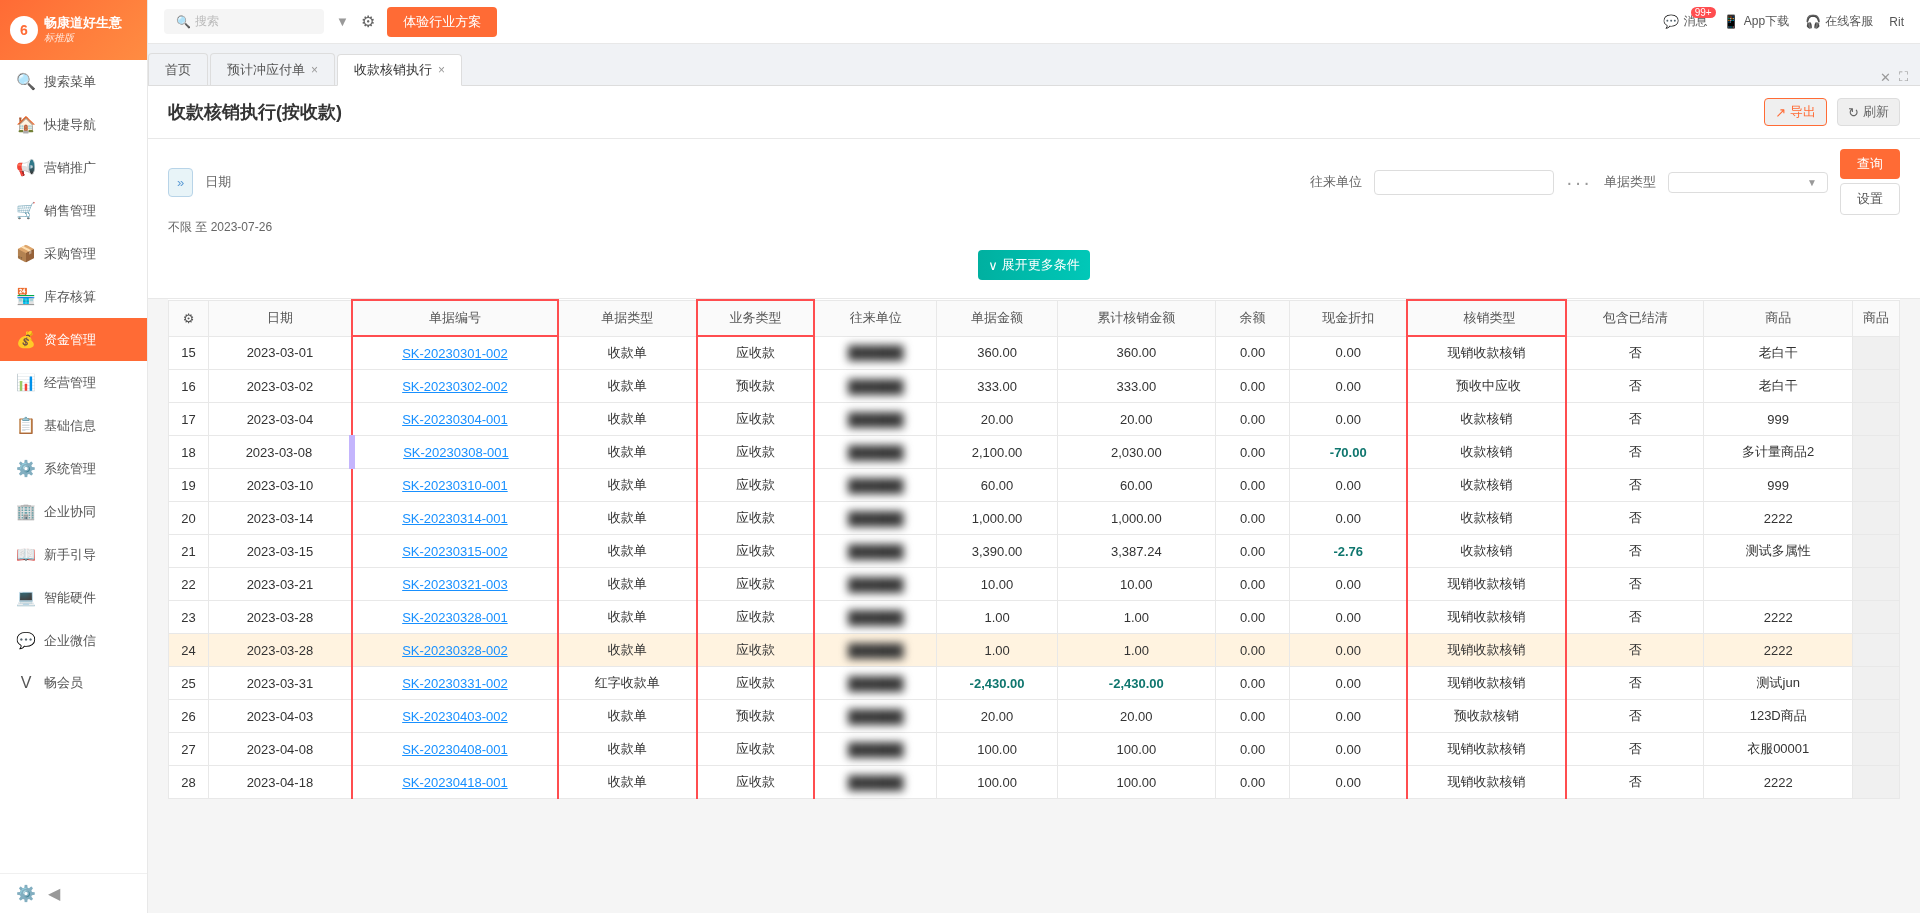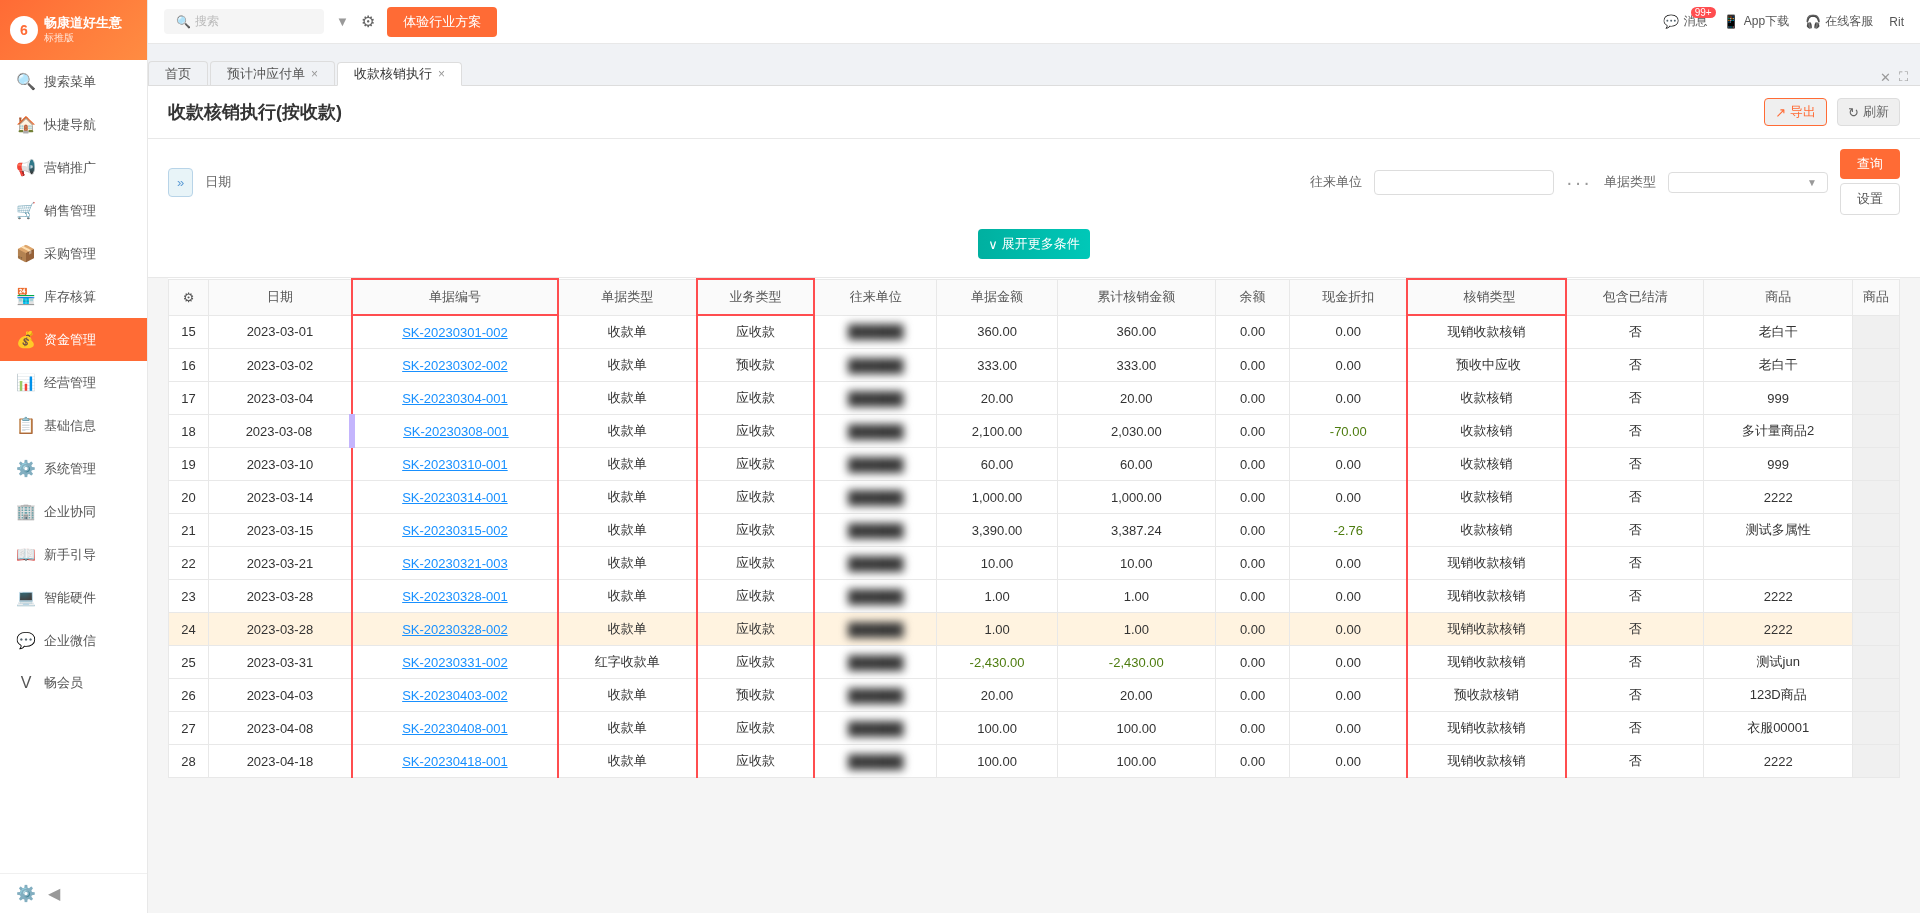--- a/index.html
+++ b/index.html
@@ -15,21 +15,21 @@
       background: linear-gradient(135deg, #ff6b35, #ff8c42);
       padding: 12px 10px; display: flex; align-items: center; gap: 6px;
       height: 60px;
     }
     .sidebar-logo-icon {
       width: 28px; height: 28px; background: #fff; border-radius: 50%;
       display: flex; align-items: center; justify-content: center;
       color: #ff6b35; font-weight: bold; font-size: 14px;
     }
     .sidebar-logo-text { color: #fff; font-size: 13px; font-weight: bold; line-height: 1.3; }
-    .sidebar-logo-sub { color: rgba(255,255,255,0.8); font-size: 10px; }
+    .sidebar-logo-sub { color: rgba(255,255,255,0.8); font-size: 10px; font-style: italic; }
     .sidebar-menu { flex: 1; overflow-y: auto; }
     .sidebar-item {
       display: flex; align-items: center; gap: 8px;
       padding: 12px 16px; cursor: pointer; color: #555;
       transition: background 0.2s;
     }
     .sidebar-item.active { background: #ff6b35; color: #fff; }
     .sidebar-item-icon { font-size: 16px; width: 20px; text-align: center; }
     .sidebar-item-label { font-size: 13px; }
     .sidebar-bottom {
@@ -67,21 +67,21 @@
       border-radius: 10px; padding: 0 4px; min-width: 16px; text-align: center;
     }
     .topbar-icon-text { font-size: 12px; color: #555; }
 
     
     .tabbar {
       height: 42px; background: #f0f2f5; border-bottom: 1px solid #ddd;
       display: flex; align-items: flex-end; padding: 0 0 0 0;
     }
     .tab {
-      height: 24px; padding: 0 16px; display: flex; align-items: center;
+      height: 32px; padding: 0 16px; display: flex; align-items: center;
       gap: 6px; cursor: pointer; border: 1px solid #ddd;
       border-bottom: none; border-radius: 4px 4px 0 0;
       background: #f0f2f5; color: #555; font-size: 13px; margin-right: 2px;
     }
     .tab.active { background: #fff; color: #333; border-bottom: 1px solid #fff; margin-bottom: -1px; }
     .tab-close { color: #999; font-size: 12px; cursor: pointer; }
     .tab-spacer { flex: 1; }
     .tab-ctrl { display: flex; align-items: center; gap: 8px; padding: 0 12px; color: #999; }
 
     
@@ -144,21 +144,21 @@
       white-space: nowrap; position: sticky; top: 0; z-index: 2;
     }
     .data-table td {
       border: 1px solid #e8e8e8; padding: 7px 10px;
       text-align: center; color: #333; white-space: nowrap;
     }
     .data-table tr.highlighted td { background: #fff3e0; }
     .data-table tr.total-row td { background: #fafafa; font-weight: bold; }
 
     .link { color: #1890ff; cursor: pointer; text-decoration: underline; }
-    .text-red { color: #4d7c0f; }
+    .text-red { color: #0f766e; font-weight: bold; }
 
     .blurred { filter: blur(4px); user-select: none; }
 
     
     ::-webkit-scrollbar { width: 6px; height: 6px; }
     ::-webkit-scrollbar-track { background: #f0f0f0; }
     ::-webkit-scrollbar-thumb { background: #ccc; border-radius: 3px; }
 
     
     .expand-btn {
@@ -331,20 +331,23 @@
         <span class="filter-dots">···</span>
         <span class="filter-label">单据类型</span>
         <div class="filter-select-wrap">
           <span class="filter-select-label"></span>
           <span class="filter-select-arrow">▼</span>
         </div>
         <div class="filter-right-btns">
           <button class="filter-query-btn">查询</button>
           <button class="filter-setting-btn">设置</button>
         </div>
+      </div>
+      <div style="margin-top:4px;">
+        <span class="filter-date-range">不限 至 2023-07-26</span>
       </div>
 
       <div style="display:flex;justify-content:center;margin-top:6px;">
         <div class="expand-btn">
           <span>∨</span>
           <span>展开更多条件</span>
         </div>
       </div>
     </div>
 

